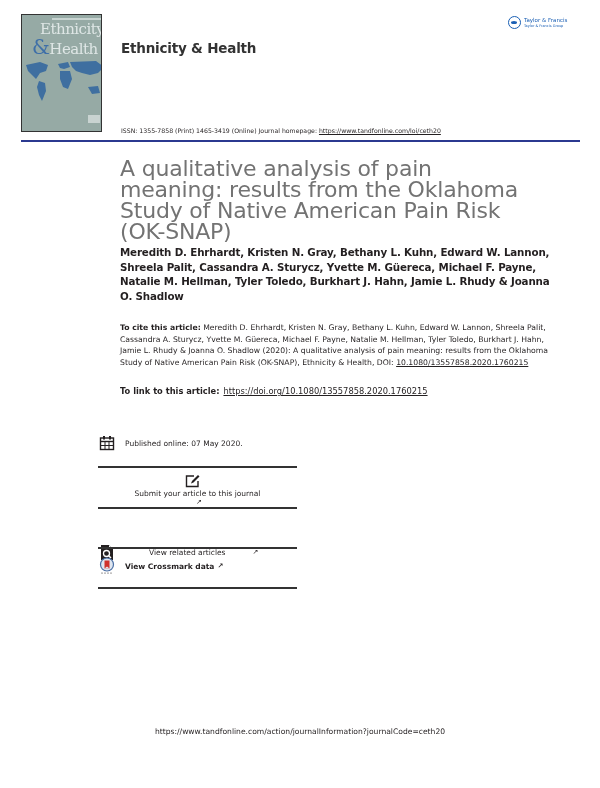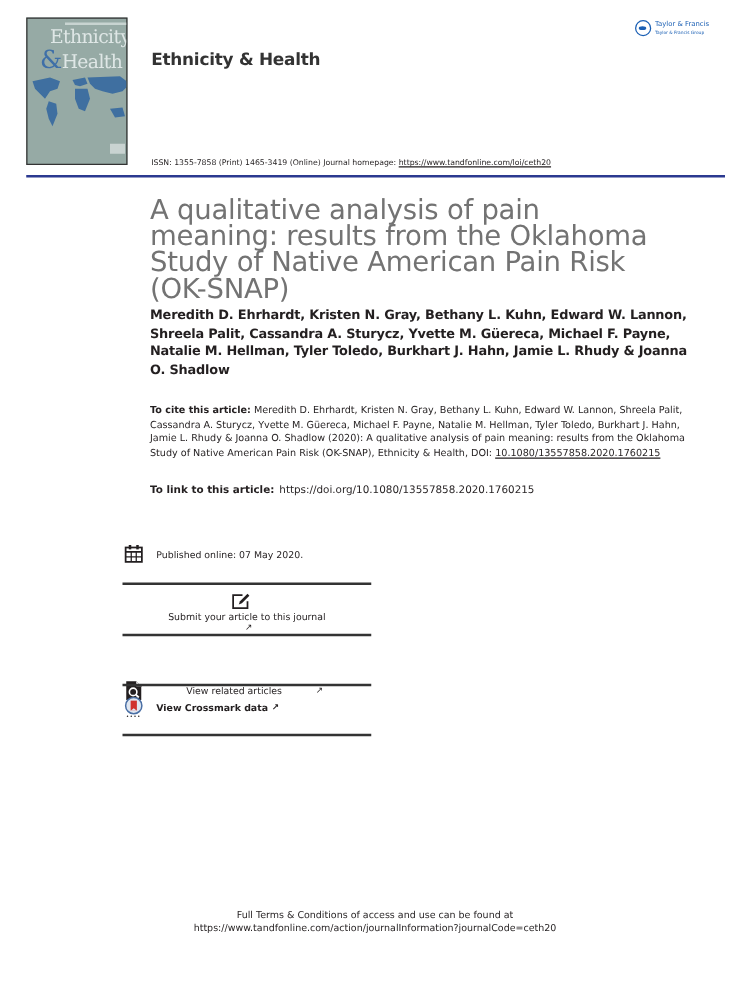--- a/index.html
+++ b/index.html
@@ -22,21 +22,21 @@
   .issn { left:121px; top:127px; font-size:6.2px; color:#231f20; white-space:nowrap; }
   .issn a { color:#231f20; text-decoration:underline; }
   .rule { left:21px; top:140px; width:559px; height:2px; background:#2b3990; }
   .title { left:120px; top:158px; width:420px; font-size:22px; line-height:21px; color:#737373; letter-spacing:-0.2px; }
   .authors { left:120px; top:245px; width:440px; font-size:10.3px; line-height:14.5px; color:#231f20; font-weight:bold; letter-spacing:-0.15px; }
   .cite { left:120px; top:322px; width:440px; font-size:7.7px; line-height:11.5px; color:#231f20; }
   .cite .lbl { font-weight:bold; }
   .cite a { color:#231f20; text-decoration:underline; }
   .link { left:120px; top:386px; font-size:8.3px; color:#231f20; white-space:nowrap; }
   .link .lbl { font-weight:bold; }
-  .link a { color:#231f20; margin-left:4px;text-align:right; }
+  .link a { color:#231f20; text-decoration:underline; margin-left:4px;text-align:right; }
   .info-row { left:98px; width:199px; height:24px; display:flex; align-items:center; font-size:7.5px; color:#231f20; }
   .info-row .ic { width:18px; height:18px; margin-right:9px; display:flex; align-items:center; justify-content:center; }
   .info-rule { left:98px; width:199px; height:1.5px; background:#333; }
   .ext { font-size:7px; margin-left:3px; }
   .footer { left:0; width:600px; top:726px; text-align:center; font-size:7.6px; line-height:11px; color:#231f20; }
 </style>
 </head>
 <body>
 
 <div class="abs cover">
@@ -131,15 +131,14 @@
         <circle cx="9" cy="16" r="0.6" fill="#231f20"></circle>
         <circle cx="12" cy="16" r="0.6" fill="#231f20"></circle>
       </svg>
   </span>
   <span>View Crossmark data</span>
   <span class="ext">↗</span>
 </div>
 <div class="abs info-rule" style="top:587px;"></div>
 
 <div class="abs footer">
-  <div>Full Terms &amp; Conditions of access and use can be found at</div>
   <div>https://www.tandfonline.com/action/journalInformation?journalCode=ceth20</div>
 </div>
 
 </body></html>

